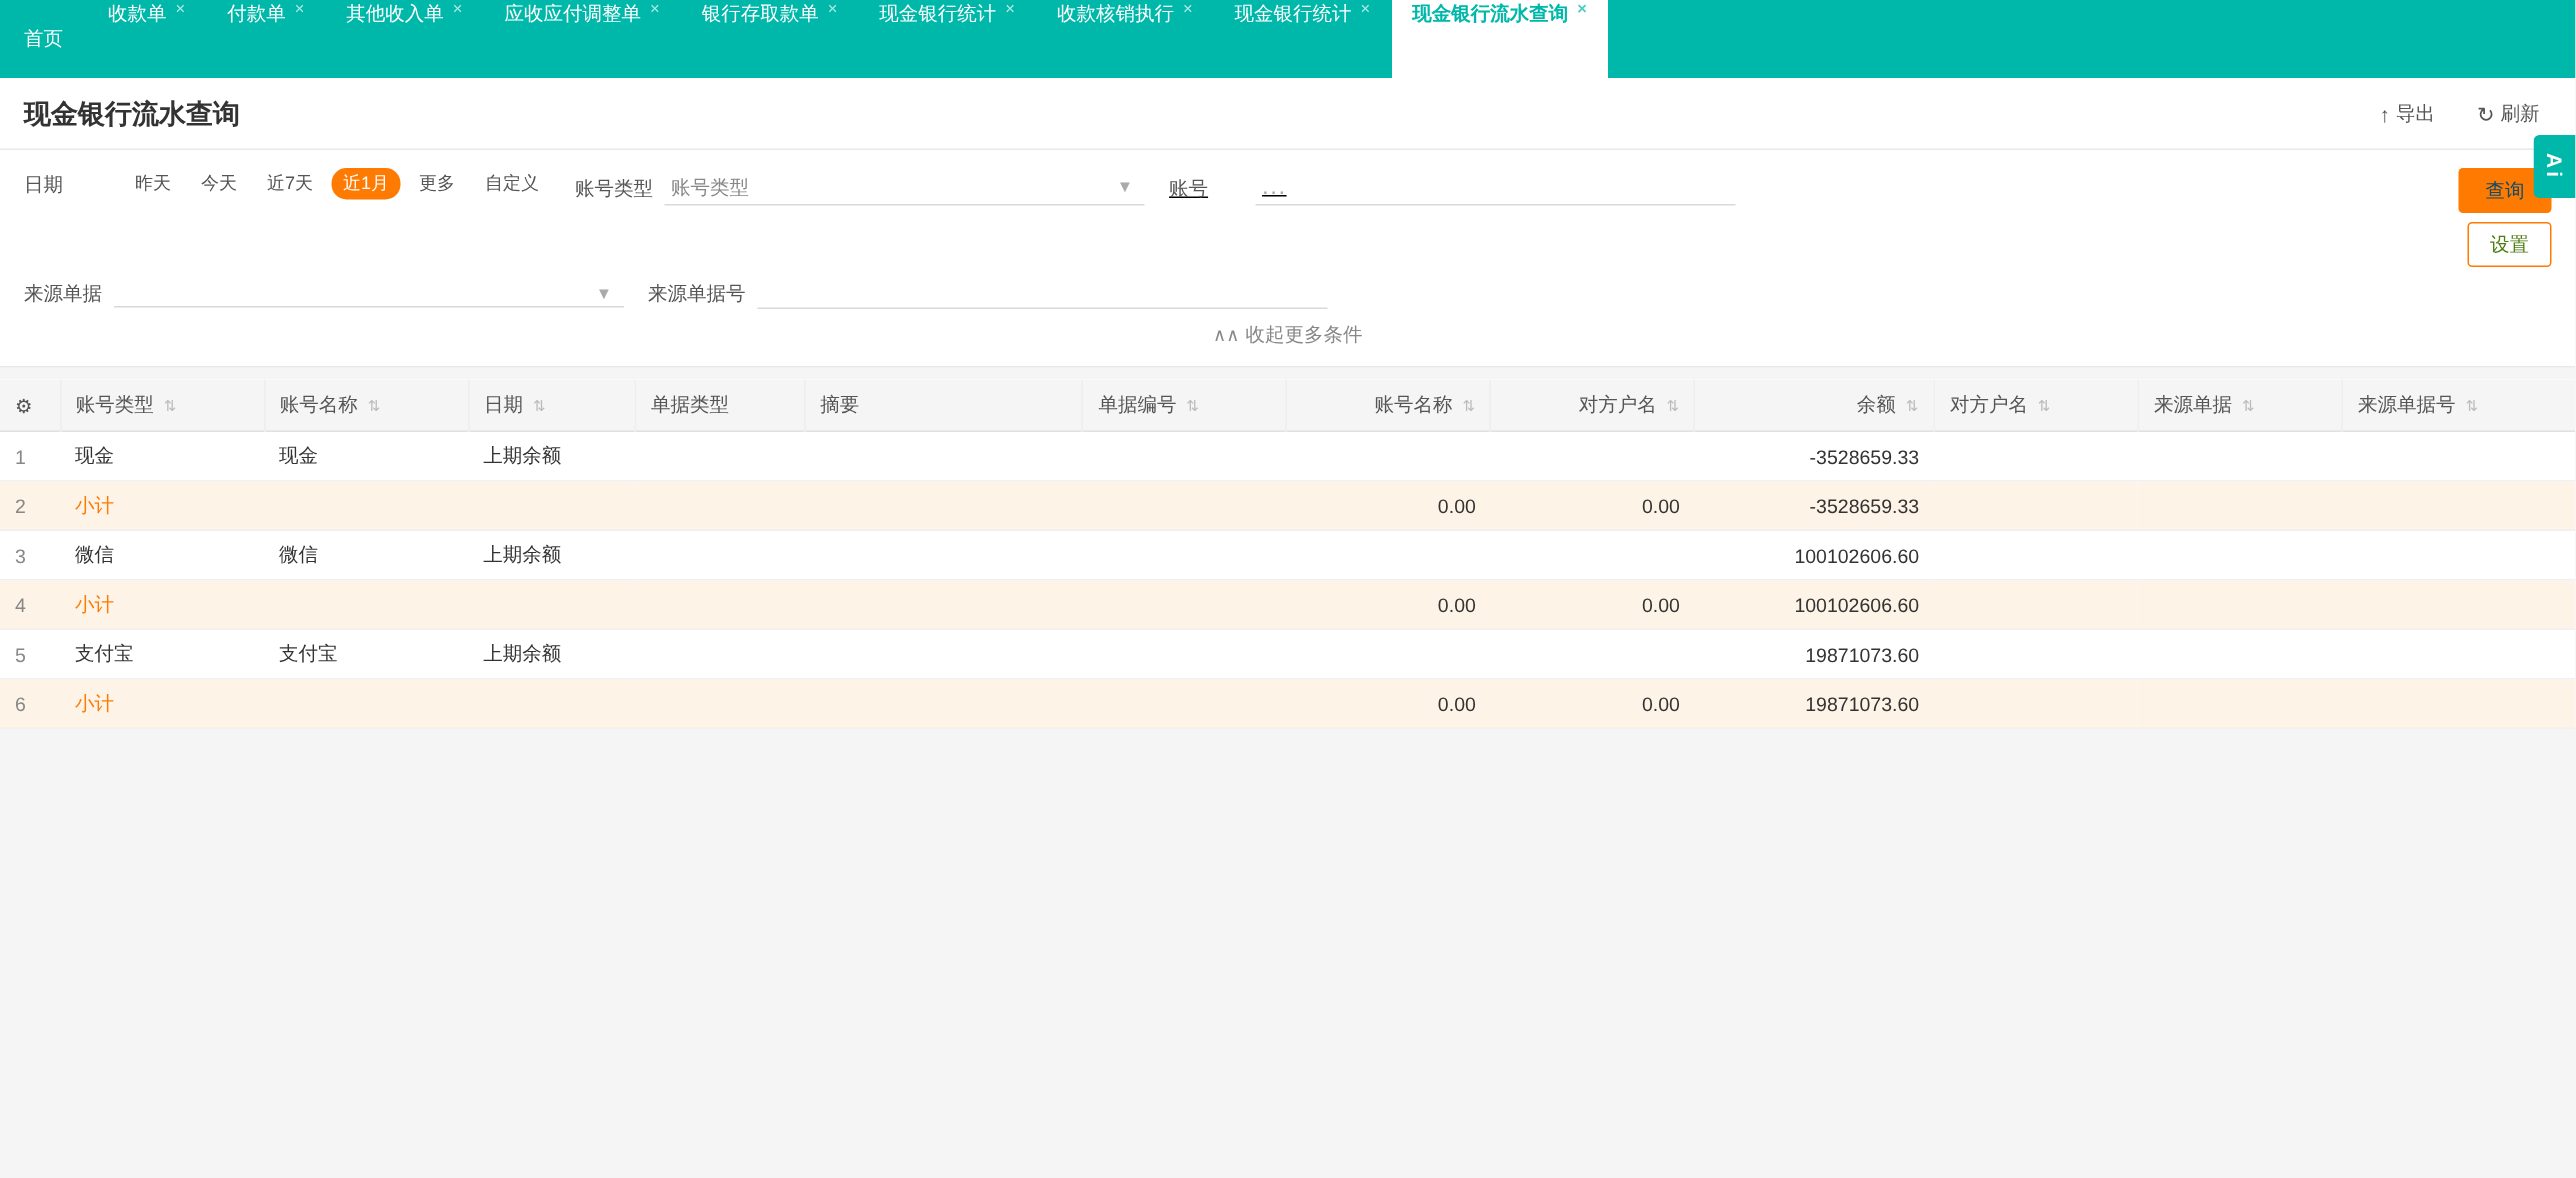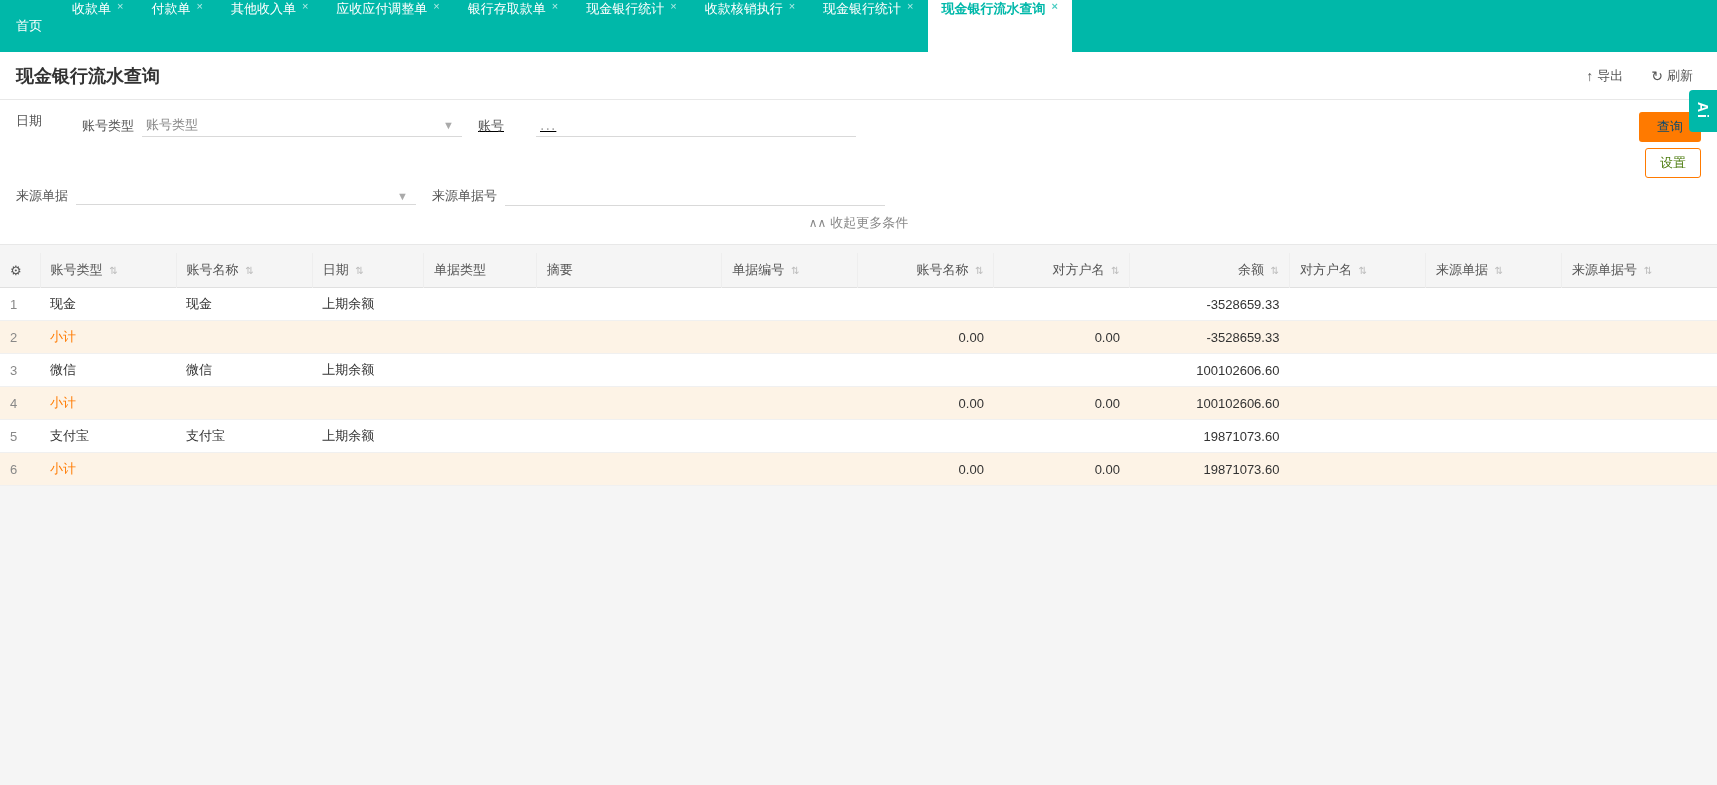--- a/index.html
+++ b/index.html
@@ -288,20 +288,28 @@
     </div>
   </div>
 </div>
 
 <div class="filter-area">
 
   <div style="display:flex; align-items:flex-start; gap:16px; margin-bottom:8px;">
     <div style="display:flex; flex-direction:column; gap:2px;">
       <div class="filter-row" style="margin-bottom:0;">
         <span class="filter-label">日期</span>
+        <div class="date-options">
+          <span class="date-btn">昨天</span>
+          <span class="date-btn">今天</span>
+          <span class="date-btn">近7天</span>
+          <span class="date-btn active">近1月</span>
+          <span class="date-btn">更多</span>
+          <span class="date-btn">自定义</span>
+        </div>
       </div>
     </div>
 
     <div style="display:flex; align-items:center; gap:8px; margin-top:2px;">
       <span class="filter-label">账号类型</span>
       <div class="filter-select filter-select-wide">
         <span>账号类型</span>
         <span class="chevron-down">▼</span>
       </div>
     </div>

